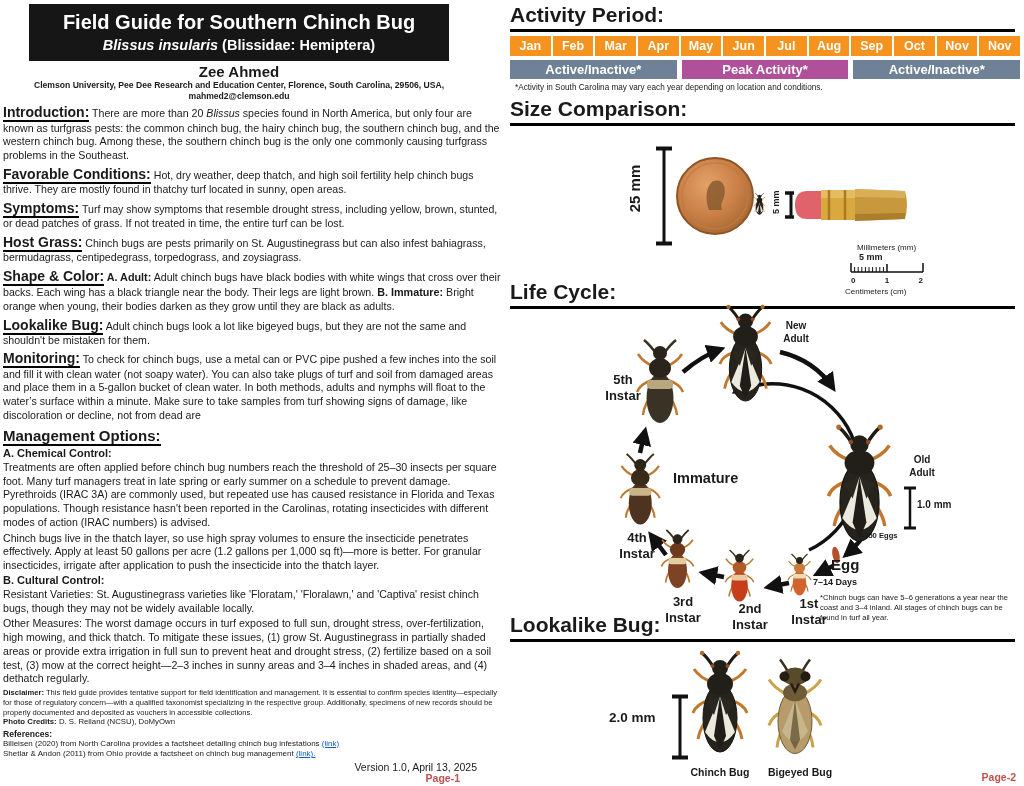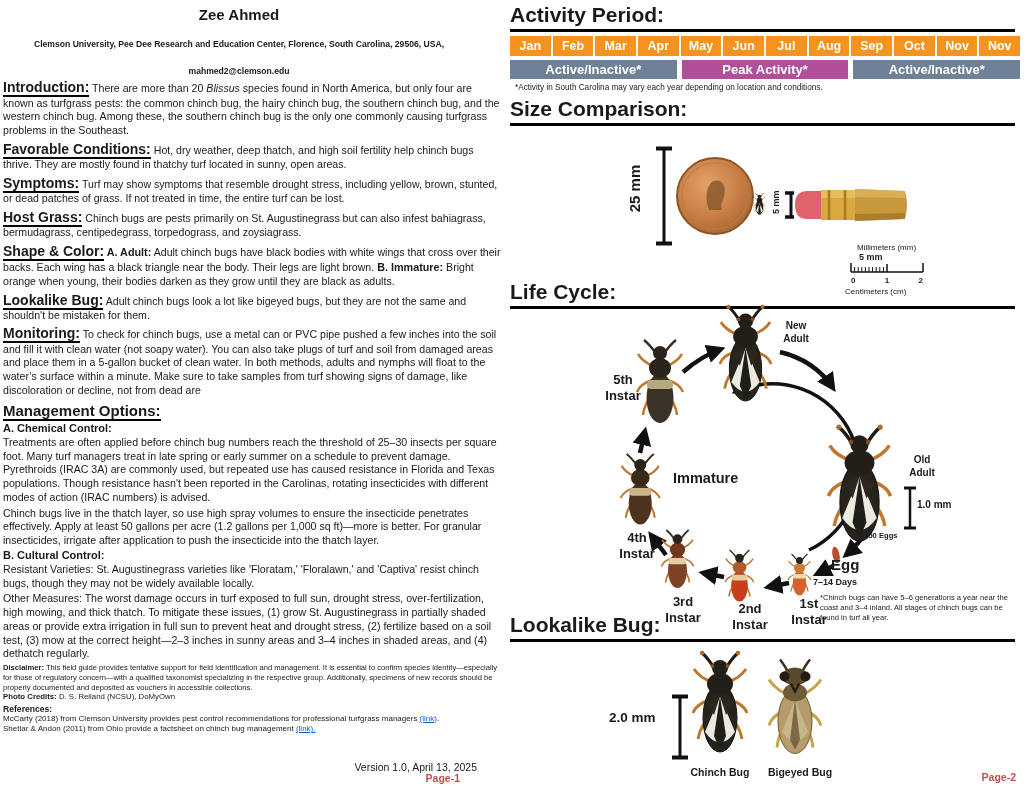--- a/index.html
+++ b/index.html
@@ -7,21 +7,21 @@
   body{font-family:"Liberation Sans",sans-serif;}
   #canvas{position:relative;width:1024px;height:786px;background:#fff;overflow:hidden;margin:0 auto;color:#1a1a1a;}
   
   #page1{position:absolute;left:0;top:0;width:505px;height:786px;padding:4px 3px 0 3px;}
   .titlebox{width:420px;margin:0 auto 2px 26px;background:#161616;color:#fff;text-align:center;padding:7px 6px 8px 6px;}
   .titlebox .t1{font-size:20px;font-weight:bold;line-height:1.15;}
   .titlebox .t2{font-size:14.5px;font-weight:bold;margin-top:3px;}
   .titlebox .sp{font-style:italic;}
   .authorblk{width:472px;text-align:center;}
   .author{font-size:15px;font-weight:bold;margin-top:2px;}
-  .affil{font-size:8.6px;font-weight:bold;line-height:1.25;margin-top:16px;}
+  .affil{font-size:8.6px;font-weight:bold;line-height:1.25;}
   .bodytxt{font-size:10.6px;line-height:1.3;margin:2px 0 1px 0;text-align:left;}
   .sh{font-weight:bold;font-size:14px;border-bottom:2.5px solid #000;padding-bottom:0px;}
   .shb{font-weight:bold;font-size:10.8px;}
   .mgmt-h{font-weight:bold;font-size:15px;border-bottom:2.5px solid #000;display:inline-block;margin-top:3px;}
   .subh{font-weight:bold;font-size:11px;margin-top:1px;}
   .fineprint{font-size:7.6px;line-height:1.28;margin-top:2px;}
   .credits{font-size:7.8px;line-height:1.3;}
   .refs-h{font-size:8.6px;font-weight:bold;margin-top:1px;}
   .refline{font-size:8px;line-height:1.32;}
   .link{color:#0B5ED7;text-decoration:underline;cursor:pointer;}
@@ -130,20 +130,24 @@
       <circle cx="17.5" cy="17" r="5" fill="#241D12"></circle>
         <circle cx="38.5" cy="17" r="5" fill="#241D12"></circle>
       <path d="M24 24 L28 32 L32 24" stroke="#241D12" stroke-width="2.5" fill="none"></path>
     </g>
   </defs>
 </svg>
 
 <div id="canvas">
 
   <div id="page1">
+    <div class="titlebox">
+      <div class="t1">Field Guide for Southern Chinch Bug</div>
+      <div class="t2"><span class="sp">Blissus insularis</span><span> (Blissidae: Hemiptera)</span></div>
+    </div>
     <div class="authorblk">
       <div class="author">Zee Ahmed</div>
       <div class="affil">Clemson University, Pee Dee Research and Education Center, Florence, South Carolina, 29506, USA,</div>
       <div class="affil">mahmed2@clemson.edu</div>
     </div>
 
     <p class="bodytxt"><span class="sh">Introduction:</span><span> There are more than 20 </span><i>Blissus</i><span> species found in North America, but only four are known as turfgrass pests: the common chinch bug, the hairy chinch bug, the southern chinch bug, and the western chinch bug. Among these, the southern chinch bug is the only one commonly causing turfgrass problems in the Southeast.</span></p>
 
     <p class="bodytxt"><span class="sh">Favorable Conditions:</span><span>  Hot, dry weather, deep thatch, and high soil fertility help chinch bugs thrive. They are mostly found in thatchy turf located in sunny, open areas.</span></p>
 
@@ -163,21 +167,21 @@
       <p class="bodytxt">Treatments are often applied before chinch bug numbers reach the threshold of 25–30 insects per square foot. Many turf managers treat in late spring or early summer on a schedule to prevent damage. Pyrethroids (IRAC 3A) are commonly used, but repeated use has caused resistance in Florida and Texas populations. Though resistance hasn't been reported in the Carolinas, rotating insecticides with different modes of action (IRAC numbers) is advised.</p>
       <p class="bodytxt">Chinch bugs live in the thatch layer, so use high spray volumes to ensure the insecticide penetrates effectively. Apply at least 50 gallons per acre (1.2 gallons per 1,000 sq ft)—more is better. For granular insecticides, irrigate after application to push the insecticide into the thatch layer.</p>
       <div class="subh">B. Cultural Control:</div>
       <p class="bodytxt">Resistant Varieties: St. Augustinegrass varieties like 'Floratam,' 'Floralawn,' and 'Captiva' resist chinch bugs, though they may not be widely available locally.</p>
       <p class="bodytxt">Other Measures: The worst damage occurs in turf exposed to full sun, drought stress, over-fertilization, high mowing, and thick thatch. To mitigate these issues, (1) grow St. Augustinegrass in partially shaded areas or provide extra irrigation in full sun to prevent heat and drought stress, (2) fertilize based on a soil test, (3) mow at the correct height—2–3 inches in sunny areas and 3–4 inches in shaded areas, and (4) dethatch regularly.</p>
     </div>
 
     <p class="fineprint"><b>Disclaimer:</b><span> This field guide provides tentative support for field identification and management. It is essential to confirm species identity—especially for those of regulatory concern—with a qualified taxonomist specializing in the respective group. Additionally, specimens of new records should be properly documented and deposited as vouchers in accessible collections.</span></p>
     <p class="credits"><b>Photo Credits:</b><span> D. S. Reiland (NCSU), DoMyOwn</span></p>
     <div class="refs-h">References:</div>
-    <div class="refline"><span>McCarty (2018) from Clemson University provides pest control recommendations for professional turfgrass managers </span><a class="link">(link)</a><span>.</span></div>
+    <div class="refline"><span>Billeisen (2020) from North Carolina provides a factsheet detailing chinch bug infestations </span><a class="link">(link)</a><span></span></div>
     <div class="refline"><span>Shetlar &amp; Andon (2011) from Ohio provide a factsheet on chinch bug management </span><a class="link">(link).</a><span></span></div>
 
     <div class="version">Version 1.0, April 13, 2025</div>
     <div class="pagelbl1">Page-1</div>
   </div>
 
   <div id="page2">
 
     <div class="rp-h" style="top:3px">Activity Period:</div>
     <div class="months">

